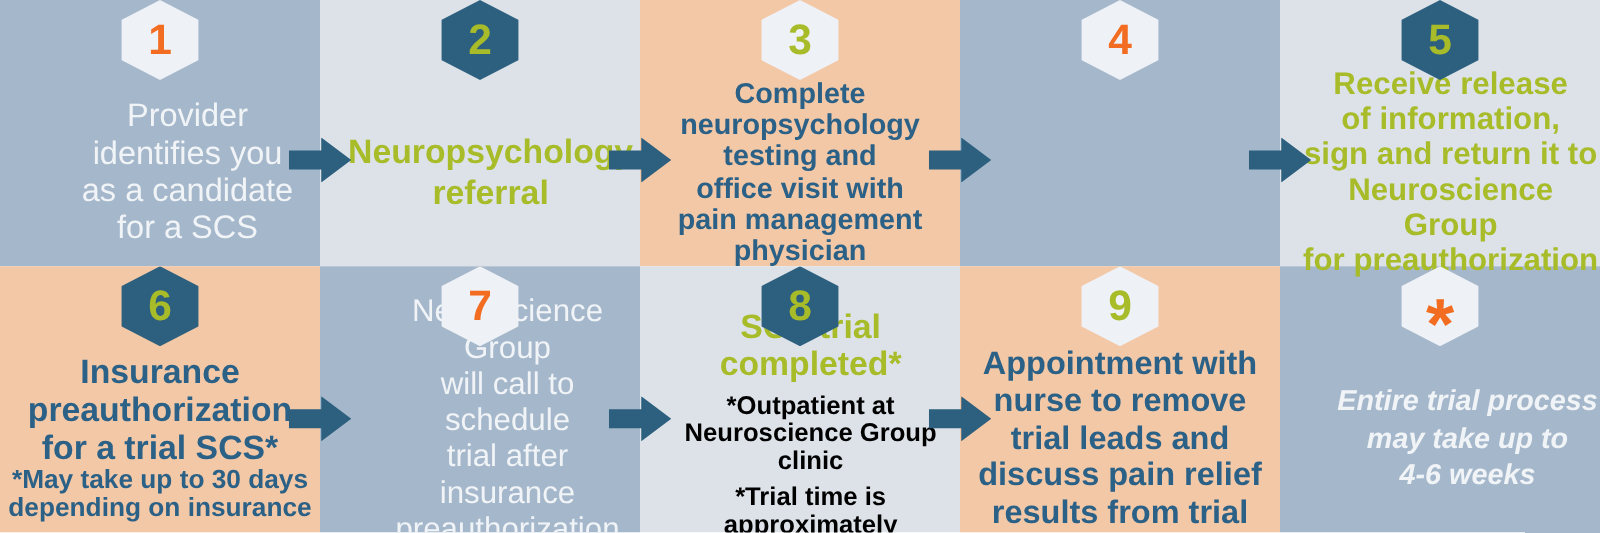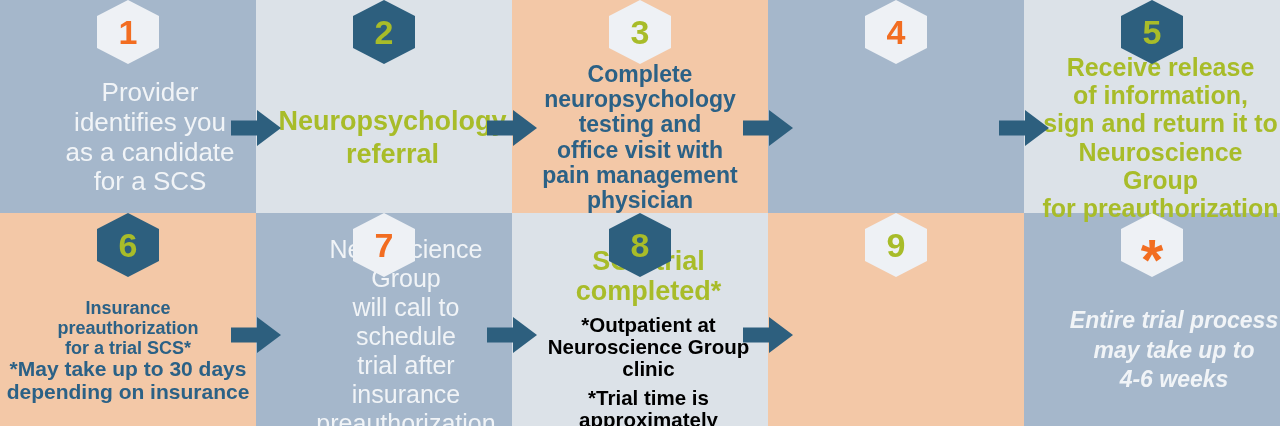--- a/index.html
+++ b/index.html
@@ -39,21 +39,21 @@
   .main-lines{width:100%;}
   .t-white{color:#f1f4f7;font-weight:400;padding-left:44px;}
   .t-green{color:#a8bc29;font-weight:700;margin-left:17px;}
   .t-teal{color:#2b6186;font-weight:700;}
 
   .s1 .main-lines{font-size:26px;line-height:1.14;}
   .s2 .main-lines{font-size:27px;line-height:1.2;}
   .s3 .main-lines{font-size:23px;line-height:1.1;}
   .s4 .main-lines{font-size:26px;line-height:1.2;}
   .s5 .main-lines{font-size:25px;line-height:1.13;}
-  .s6 .main-lines{font-size:18px;line-height:1.12;}
+  .s6 .main-lines{font-size:27px;line-height:1.12;}
   .s7 .main-lines{font-size:25px;line-height:1.16;}
   .s8 .main-lines{font-size:27px;line-height:1.1;}
   .s9 .main-lines{font-size:26px;line-height:1.15;}
   .s10 .main-lines{font-size:23px;line-height:1.3;font-style:italic;font-weight:700;}
 
   .footnote{width:100%;font-weight:700;}
   .s6 .footnote{font-size:21px;line-height:1.08;color:#2b6186;}
   .s8 .footnote{font-size:20.5px;line-height:1.08;margin-top:7px;color:#000000;}
 
   .arrow{
@@ -146,20 +146,23 @@
       <div class="footnote">*Outpatient at<br>Neuroscience Group clinic</div>
       <div class="footnote">*Trial time is approximately<br>45 minutes-1 hour</div>
     </div>
     <div class="arrow"></div>
   </div>
 
   <div class="cell row2 s9 bg-peach">
     <div class="hex hex-white">
       <span class="step-number num-green">9</span>
     </div>
+    <div class="step-text t-teal">
+      <div class="main-lines">Appointment with<br>nurse to remove<br>trial leads and<br>discuss pain relief<br>results from trial</div>
+    </div>
   </div>
 
   <div class="cell row2 s10 bg-blue">
     <div class="hex hex-white">
       <span class="step-number num-ast">*</span>
     </div>
     <div class="step-text t-white">
       <div class="main-lines">Entire trial process<br>may take up to<br>4-6 weeks</div>
     </div>
   </div>

